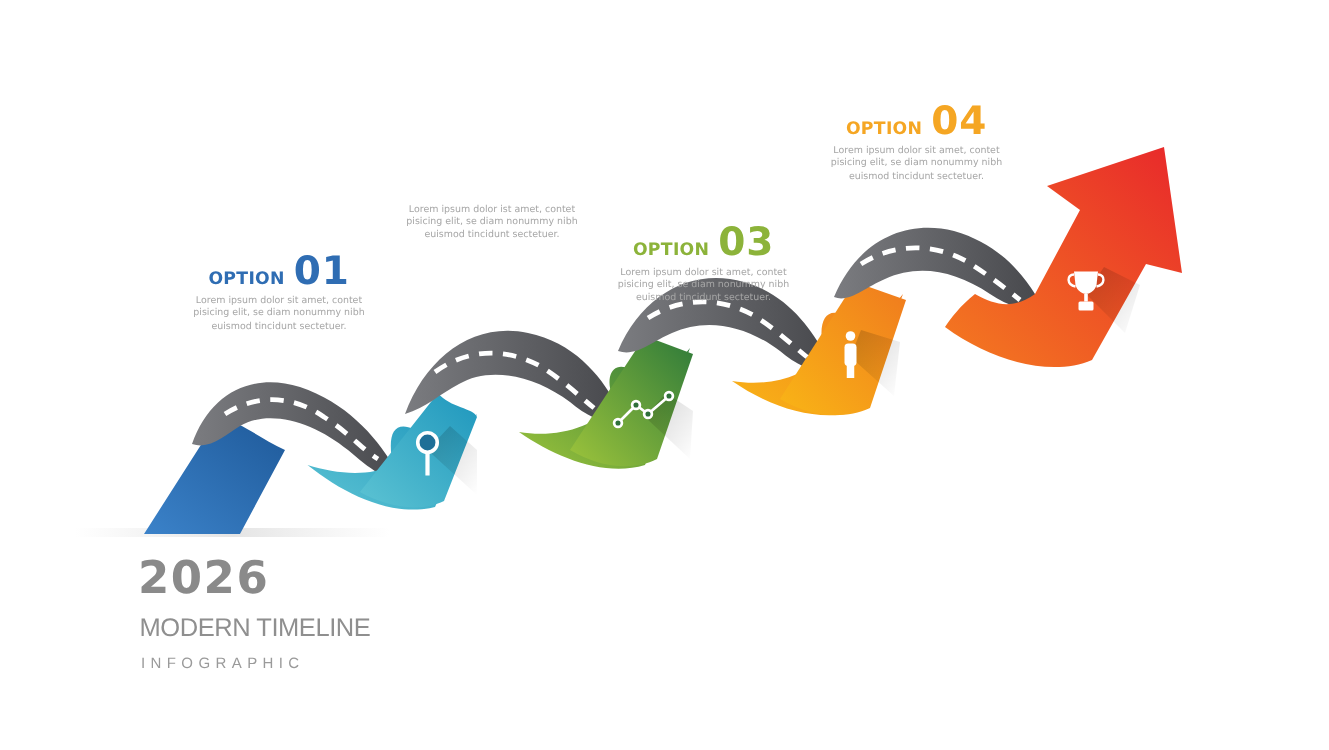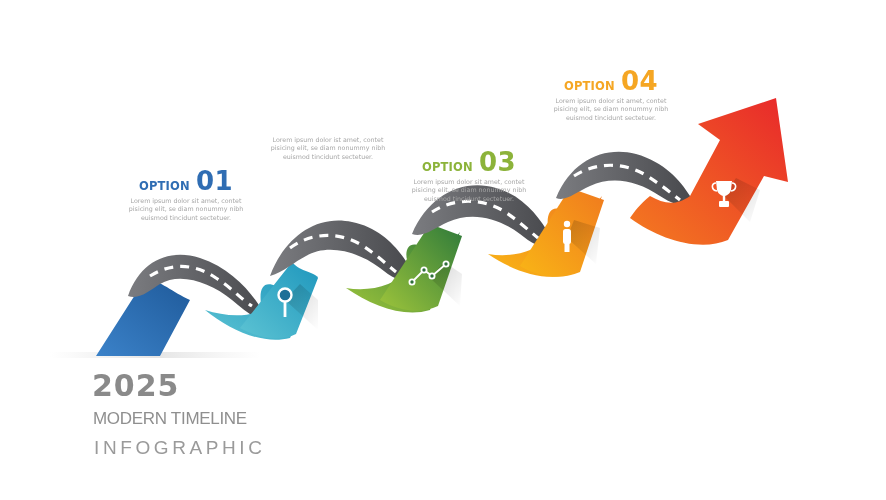--- a/index.html
+++ b/index.html
@@ -6,21 +6,21 @@
   body { width:886px; height:500px; position:relative; overflow:hidden; font-family:"DejaVu Sans", sans-serif; }
   .stage { position:absolute; left:0; top:0; width:886px; height:500px; }
   svg.art { position:absolute; left:0; top:0; }
   .opt { position:absolute; width:120px; text-align:center; }
   .opt .head { white-space:nowrap; line-height:1; }
   .opt .lbl { font-size:11.5px; font-weight:bold; letter-spacing:0.2px; vertical-align:baseline; }
   .opt .num { font-size:26px; font-weight:bold; margin-left:6px; vertical-align:baseline; letter-spacing:0.5px; }
   .opt .desc { font-size:6.3px; color:#a6a6a6; line-height:8.4px; margin-top:3px; }
   .year { position:absolute; left:92px; top:368px; font-size:30px; font-weight:bold; color:#8a8a8a; letter-spacing:1px; font-family:"DejaVu Sans", sans-serif; }
   .title1 { position:absolute; left:93px; top:409px; font-size:17px; color:#8f8f8f; font-family:"Liberation Sans", sans-serif; letter-spacing:-0.3px; }
-  .title2 { position:absolute; left:94px; top:437px; font-size:19px; color:#9a9a9a; letter-spacing:3.6px; font-family:"Liberation Sans", sans-serif; }
+  .title2 { position:absolute; left:94px; top:437px; font-size:10px; color:#9a9a9a; letter-spacing:3.6px; font-family:"Liberation Sans", sans-serif; }
 </style>
 </head>
 <body>
 
 <div class="stage">
 
   <svg class="art" width="886" height="500" viewBox="0 0 886 500">
     <defs>
       <linearGradient id="gBlue" x1="0" y1="1" x2="1" y2="0">
         <stop offset="0" stop-color="#3b82c9"></stop>
@@ -143,16 +143,16 @@
     <div class="desc">Lorem ipsum dolor sit amet, contet pisicing elit, se diam nonummy nibh euismod tincidunt sectetuer.</div>
   </div>
 
   <div class="opt" style="left:551px; top:68px;">
     <div class="head">
       <span class="lbl" style="color:#f5a623;">OPTION</span><span class="num" style="color:#f5a623;">04</span>
     </div>
     <div class="desc">Lorem ipsum dolor sit amet, contet pisicing elit, se diam nonummy nibh euismod tincidunt sectetuer.</div>
   </div>
 
-  <div class="year">2025</div>
+  <div class="year">2026</div>
   <div class="title1">MODERN TIMELINE</div>
   <div class="title2">INFOGRAPHIC</div>
 </div>
 
 </body></html>

